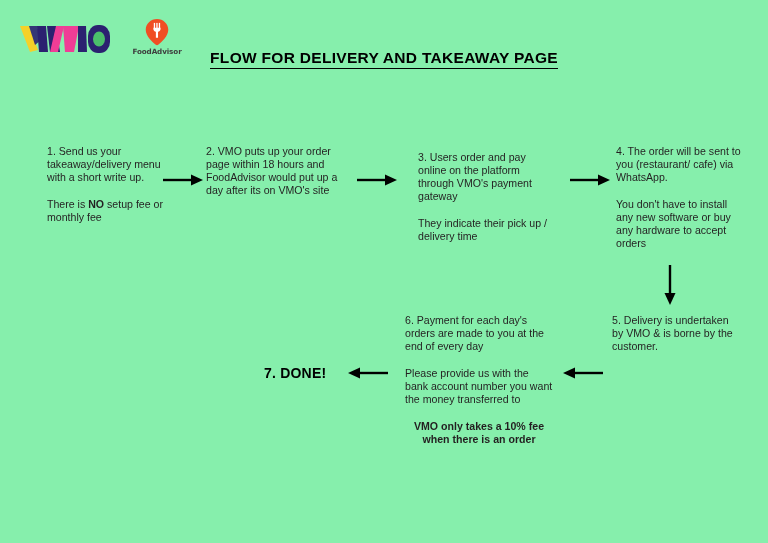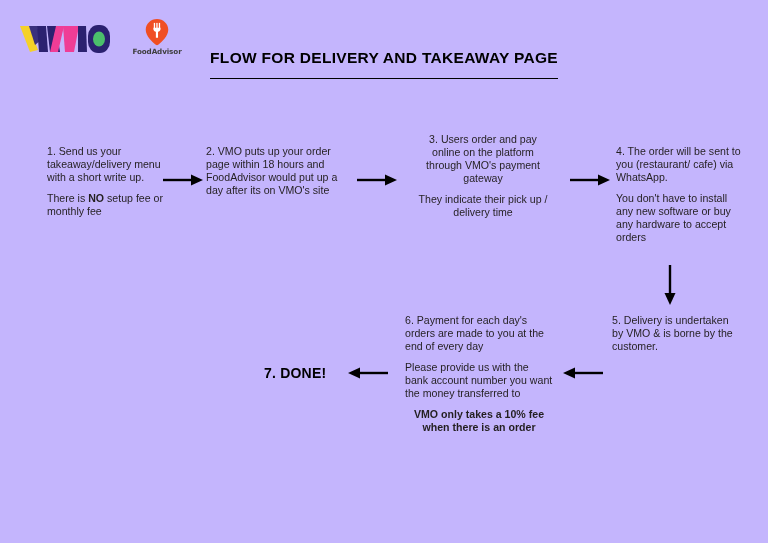--- a/index.html
+++ b/index.html
@@ -8,21 +8,21 @@
     width: 768px;
     height: 543px;
     background: #ffffff;
     font-family: "Liberation Sans", sans-serif;
     overflow: hidden;
   }
   #page {
     position: relative;
     width: 768px;
     height: 543px;
-    background: #c4b5fd;
+    background: #86efac;
   }
 
   
   #vmo-logo {
     position: absolute;
     left: 16px;
     top: 18px;
     width: 96px;
     height: 42px;
   }
@@ -57,39 +57,39 @@
     width: 768px;
     text-align: center;
     font-family: "Liberation Sans", sans-serif;
     font-size: 15.5px;
     font-weight: 700;
     letter-spacing: 0.3px;
     color: #000000;
   }
   #page-title span.inner {
     border-bottom: 1.6px solid #000;
-    padding-bottom: 12px;
+    padding-bottom: 2px;
   }
 
   
   .step {
     position: absolute;
     color: #231f20;
     font-family: Liberation Sans, sans-serif;
     font-size: 10.6px;
     line-height: 13px;
   }
   .step p { margin: 0; }
-  .step p.gap { margin-top: 8px; }
+  .step p.gap { margin-top: 14px; }
   .step b, .step .bold { font-weight: 700; text-align: center; }
   .step .emph { font-weight: 700; }
 
   #step-1 { left: 47px;  top: 145px; width: 120px; }
   #step-2 { left: 206px; top: 145px; width: 136px; }
-  #step-3 { left: 418px; top: 133px; width: 130px; text-align: center; }
+  #step-3 { left: 418px; top: 151px; width: 130px; }
   #step-4 { left: 616px; top: 145px; width: 126px; }
   #step-5 { left: 612px; top: 314px; width: 128px; }
   #step-6 { left: 405px; top: 314px; width: 148px; }
 
   #step-7 {
     position: absolute;
     left: 264px;
     top: 365px;
     font-family: "Liberation Sans", sans-serif;
     font-size: 14px;

